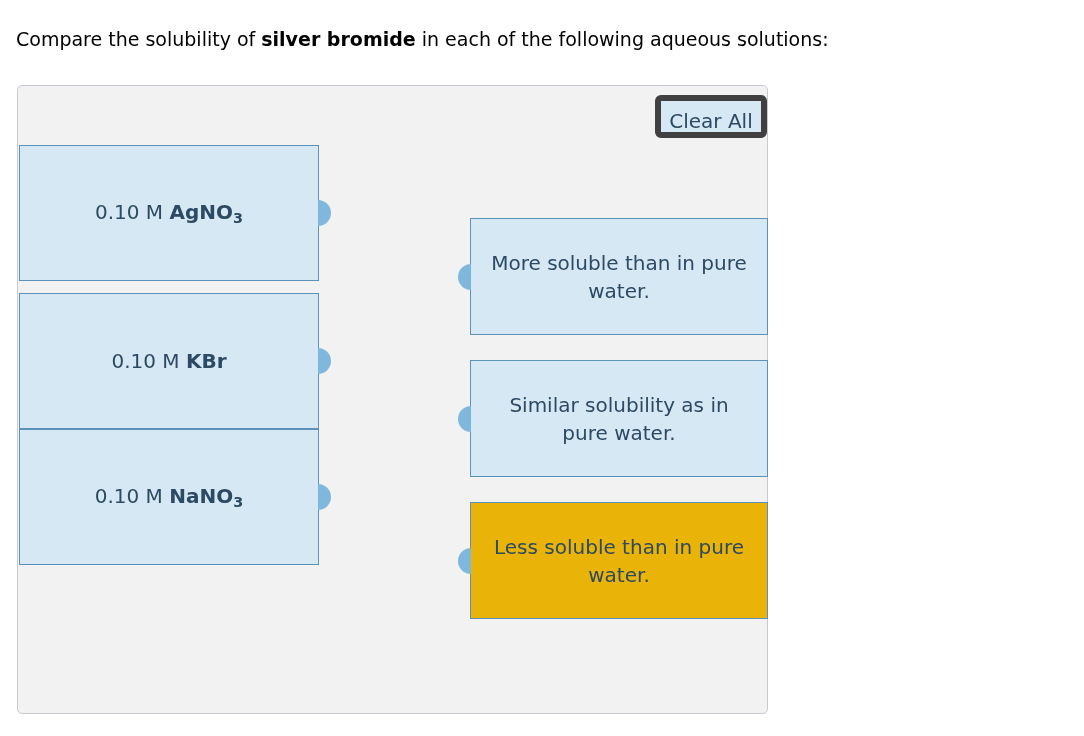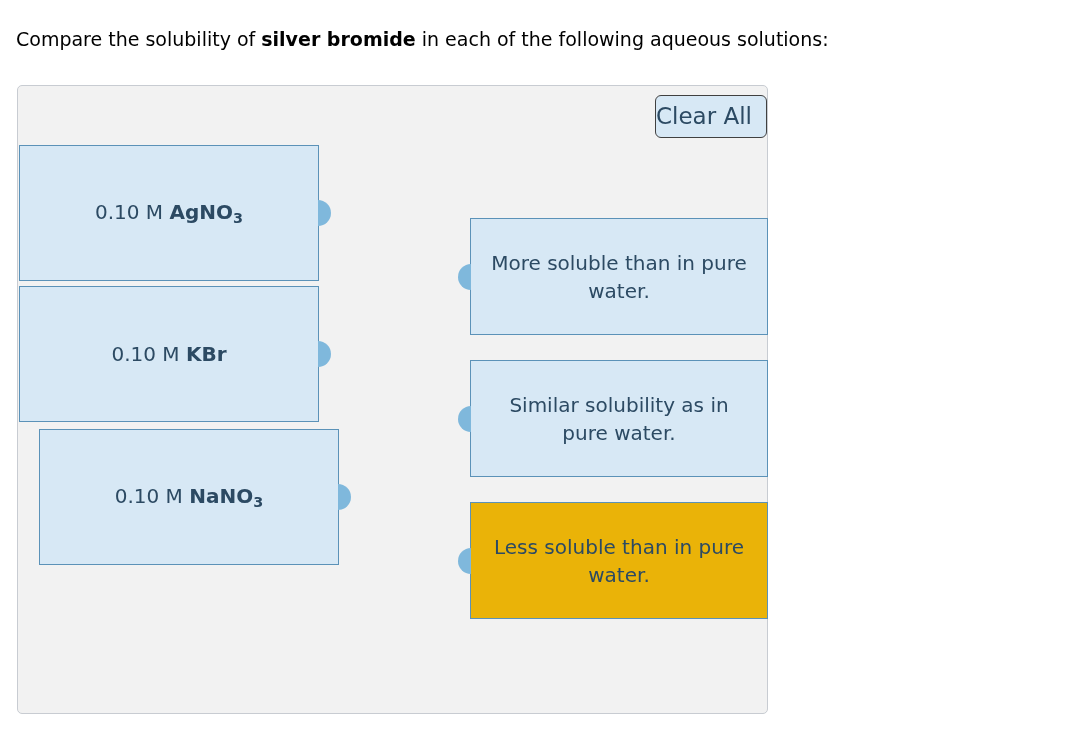--- a/index.html
+++ b/index.html
@@ -42,26 +42,26 @@
   }
 
   
   #clear-all-button {
     position: absolute;
     left: 637px;
     top: 9px;
     width: 112px;
     height: 43px;
     background: #d7e8f5;
-    border: 1px solid #404040;
+    border: 6px solid #404040;
     border-radius: 6px;
     color: #2c4a63;
-    font-size: 23px;
+    font-size: 20px;
     line-height: 41px;
-    text-align: left;
+    text-align: center;
     cursor: pointer;
     box-sizing: border-box;
     padding: 0;
     font-family: inherit;
   }
 
   
   .card {
     position: absolute;
     box-sizing: border-box;
@@ -111,22 +111,22 @@
     border-bottom-left-radius: 13px 13px;
   }
 
   
   .source-card {
     left: 1px;
     width: 300px;
     height: 136px;
   }
   #source-0 { top: 59px; }
-  #source-1 { top: 200px; }
-  #source-2 { top: 343px; margin-left: 20px; }
+  #source-1 { top: 207px; }
+  #source-2 { top: 343px; }
   #source-3 { top: 485px; }
 
   
   .target-card {
     left: 452px;
     width: 298px;
     height: 117px;
   }
   #target-0 { top: 132px; }
   #target-1 { top: 274px; }

